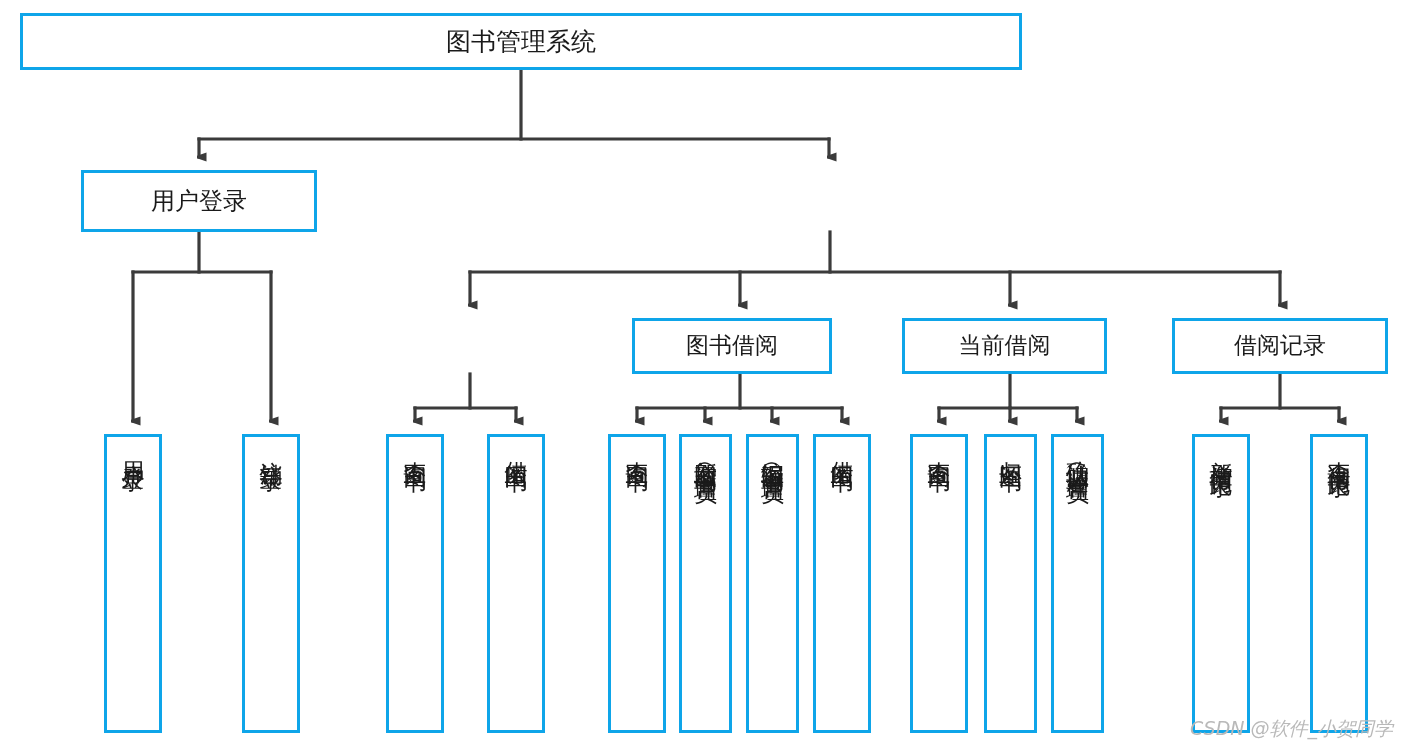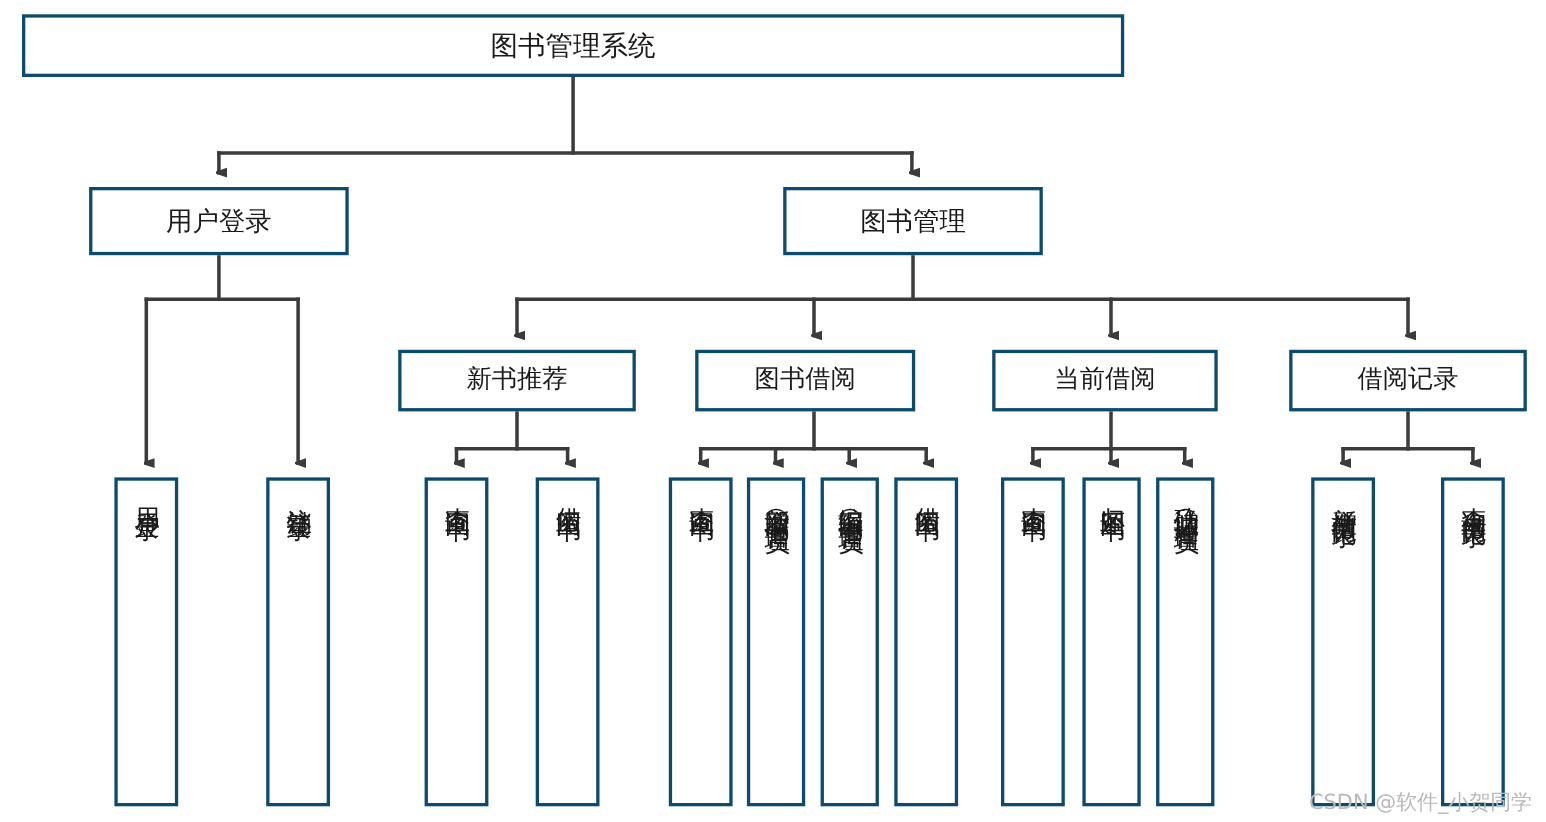--- a/index.html
+++ b/index.html
@@ -22,21 +22,21 @@
     left: 0;
     top: 0;
     width: 1405px;
     height: 747px;
     pointer-events: none;
   }
   .node {
     position: absolute;
     box-sizing: border-box;
     background: #ffffff;
-    border: 3px solid #0c4a6e;
+    border: 3px solid #0ea5e9;
     display: flex;
     align-items: center;
     justify-content: center;
     text-align: center;
     color: #1a1a1a;
     z-index: 2;
   }
   .node-label {
     display: block;
     line-height: 1.18;
@@ -126,27 +126,21 @@
     </g>
   </svg>
 
   <div class="node root" style="left:20px; top:13px; width:1002px; height:57px;">
     <span class="node-label">图书管理系统</span>
   </div>
 
   <div class="node level1" style="left:81px; top:170px; width:236px; height:62px;">
     <span class="node-label">用户登录</span>
   </div>
-  <div class="node level1" style="left:712px; top:170px; width:236px; height:62px;">
-    <span class="node-label">图书管理</span>
-  </div>
 
-  <div class="node level2" style="left:362px; top:318px; width:216px; height:56px;">
-    <span class="node-label">新书推荐</span>
-  </div>
   <div class="node level2" style="left:632px; top:318px; width:200px; height:56px;">
     <span class="node-label">图书借阅</span>
   </div>
   <div class="node level2" style="left:902px; top:318px; width:205px; height:56px;">
     <span class="node-label">当前借阅</span>
   </div>
   <div class="node level2" style="left:1172px; top:318px; width:216px; height:56px;">
     <span class="node-label">借阅记录</span>
   </div>
 
@@ -183,15 +177,15 @@
   <div class="node leaf" style="left:1051px; top:434px; width:53px; height:299px;">
     <span class="node-label">确认归还（管理员）</span>
   </div>
   <div class="node leaf" style="left:1192px; top:434px; width:58px; height:299px;">
     <span class="node-label">新增借阅记录</span>
   </div>
   <div class="node leaf" style="left:1310px; top:434px; width:58px; height:299px;">
     <span class="node-label">查询借阅记录</span>
   </div>
 
-  <div class="watermark" style="left:1190px; top:716px;">CSDN @软件_小贺同学</div>
+  <div class="watermark" style="left:1190px; top:716px;font-style:italic;">CSDN @软件_小贺同学</div>
 
 </div>
 
 </body></html>

